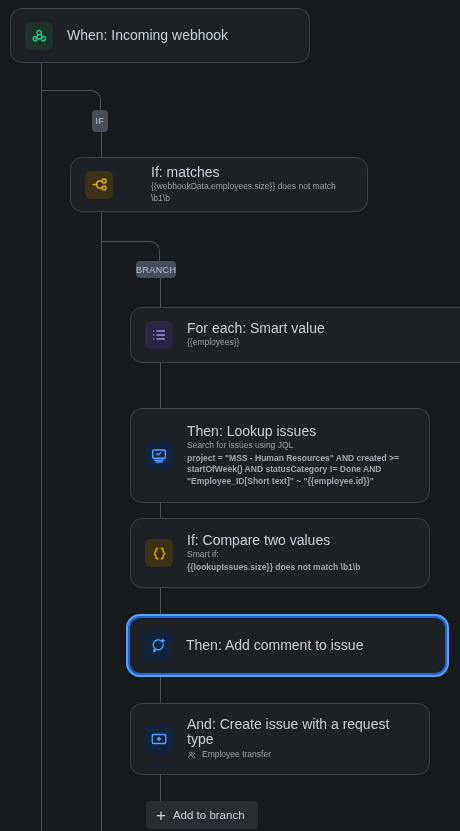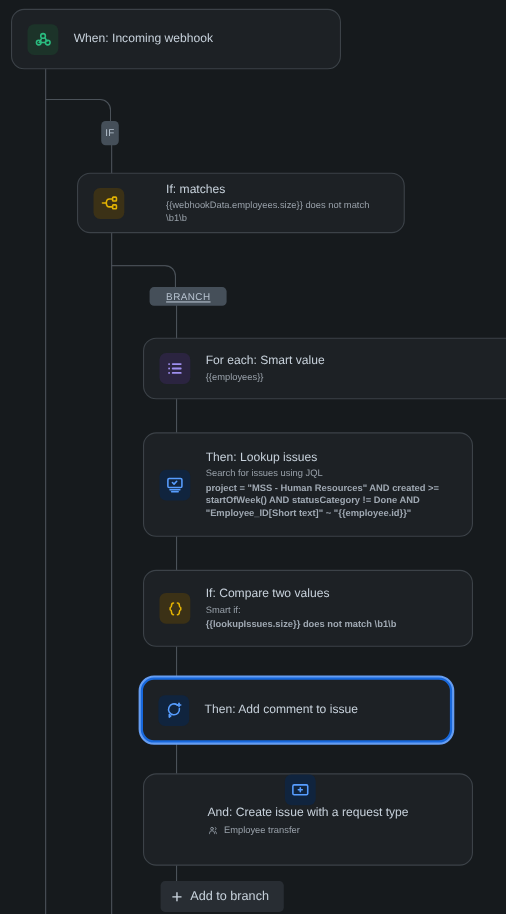--- a/index.html
+++ b/index.html
@@ -48,22 +48,21 @@
     top: 110px;
     width: 16px;
     height: 22px;
     font-size: 9px;
     overflow: hidden;
   }
   .tag-branch {
     left: 136px;
     top: 261px;
     height: 17px;
-    padding: 0 15px;
-    text-decoration: underline;
+    padding: 0 0;
   }
 
   
   .card {
     position: absolute;
     background: #1d2125;
     border: 1px solid #3c4248;
     border-radius: 12px;
     display: flex;
     align-items: center;
@@ -83,21 +82,21 @@
     border-radius: 6px;
     flex: 0 0 28px;
     display: flex;
     align-items: center;
     justify-content: center;
     margin-right: 14px;
   }
   .card-body { flex: 1 1 auto; min-width: 0; }
   .card-title {
     color: #c7d1db;
-    font-size: 11px;
+    font-size: 14px;
     line-height: 15px;
     font-weight: 400;
   }
   .card-sub {
     color: #8c959f;
     font-size: 8.5px;
     line-height: 11.5px;
     margin-top: 1px;
   }
   .card-sub.strong { color: #9fa8b2; font-weight: 700; }
@@ -200,21 +199,21 @@
         <path d="M4 18h0.2"></path>
           <path d="M9 18h11"></path>
       </svg>
     </div>
     <div class="card-body">
       <div class="card-title">For each: Smart value</div>
       <div class="card-sub plain">{{employees}}</div>
     </div>
   </div>
 
-  <div class="card" style="left:130px; top:393px; width:300px; height:95px;">
+  <div class="card" style="left:130px; top:408px; width:300px; height:95px;">
     <div class="card-icon ico-blue">
       <svg width="18" height="18" viewBox="0 0 24 24" fill="none" stroke="#579dff" stroke-width="1.9" stroke-linecap="round" stroke-linejoin="round">
         <rect x="3.5" y="4" width="17" height="11" rx="1.6"></rect>
         <path d="M9 8.8l2 2 3.2-3.4"></path>
         <path d="M6 17.6h12"></path>
         <path d="M8 20h8"></path>
       </svg>
     </div>
     <div class="card-body">
       <div class="card-title">Then: Lookup issues</div>
@@ -230,35 +229,35 @@
         <path d="M14.5 4.5c2 0 2.5 1.2 2.5 3s0 2.8 1.8 3.2v2.6C17 13.7 17 15 17 16.5s-.5 3-2.5 3"></path>
       </svg>
     </div>
     <div class="card-body">
       <div class="card-title">If: Compare two values</div>
       <div class="card-sub plain">Smart if:</div>
       <div class="card-sub strong">{{lookupIssues.size}} does not match \b1\b</div>
     </div>
   </div>
 
-  <div class="card selected" style="left:128px; top:616px; width:283px; height:59px;">
+  <div class="card selected" style="left:128px; top:616px; width:319px; height:59px;">
     <div class="card-icon ico-blue">
       <svg width="17" height="17" viewBox="0 0 24 24" fill="none" stroke="#579dff" stroke-width="2" stroke-linecap="round" stroke-linejoin="round">
         <path d="M18.5 10.2a7 7 0 1 1-2.6-4.6"></path>
         <path d="M7.5 19.5 5.5 21v-3.2"></path>
         <path d="M18 3.2v4.4"></path>
         <path d="M15.8 5.4h4.4"></path>
       </svg>
     </div>
     <div class="card-body">
       <div class="card-title">Then: Add comment to issue</div>
     </div>
   </div>
 
-  <div class="card" style="left:130px; top:703px; width:300px; height:84px;flex-direction:column;">
+  <div class="card" style="left:130px; top:703px; width:300px; height:72px;">
     <div class="card-icon ico-blue">
       <svg width="18" height="18" viewBox="0 0 24 24" fill="none" stroke="#579dff" stroke-width="1.9" stroke-linecap="round" stroke-linejoin="round">
         <rect x="3" y="6" width="18" height="12" rx="1.6"></rect>
         <path d="M12 9.6v4.8"></path>
         <path d="M9.6 12h4.8"></path>
       </svg>
     </div>
     <div class="card-body">
       <div class="card-title">And: Create issue with a request type</div>
       <div class="sub-row">

